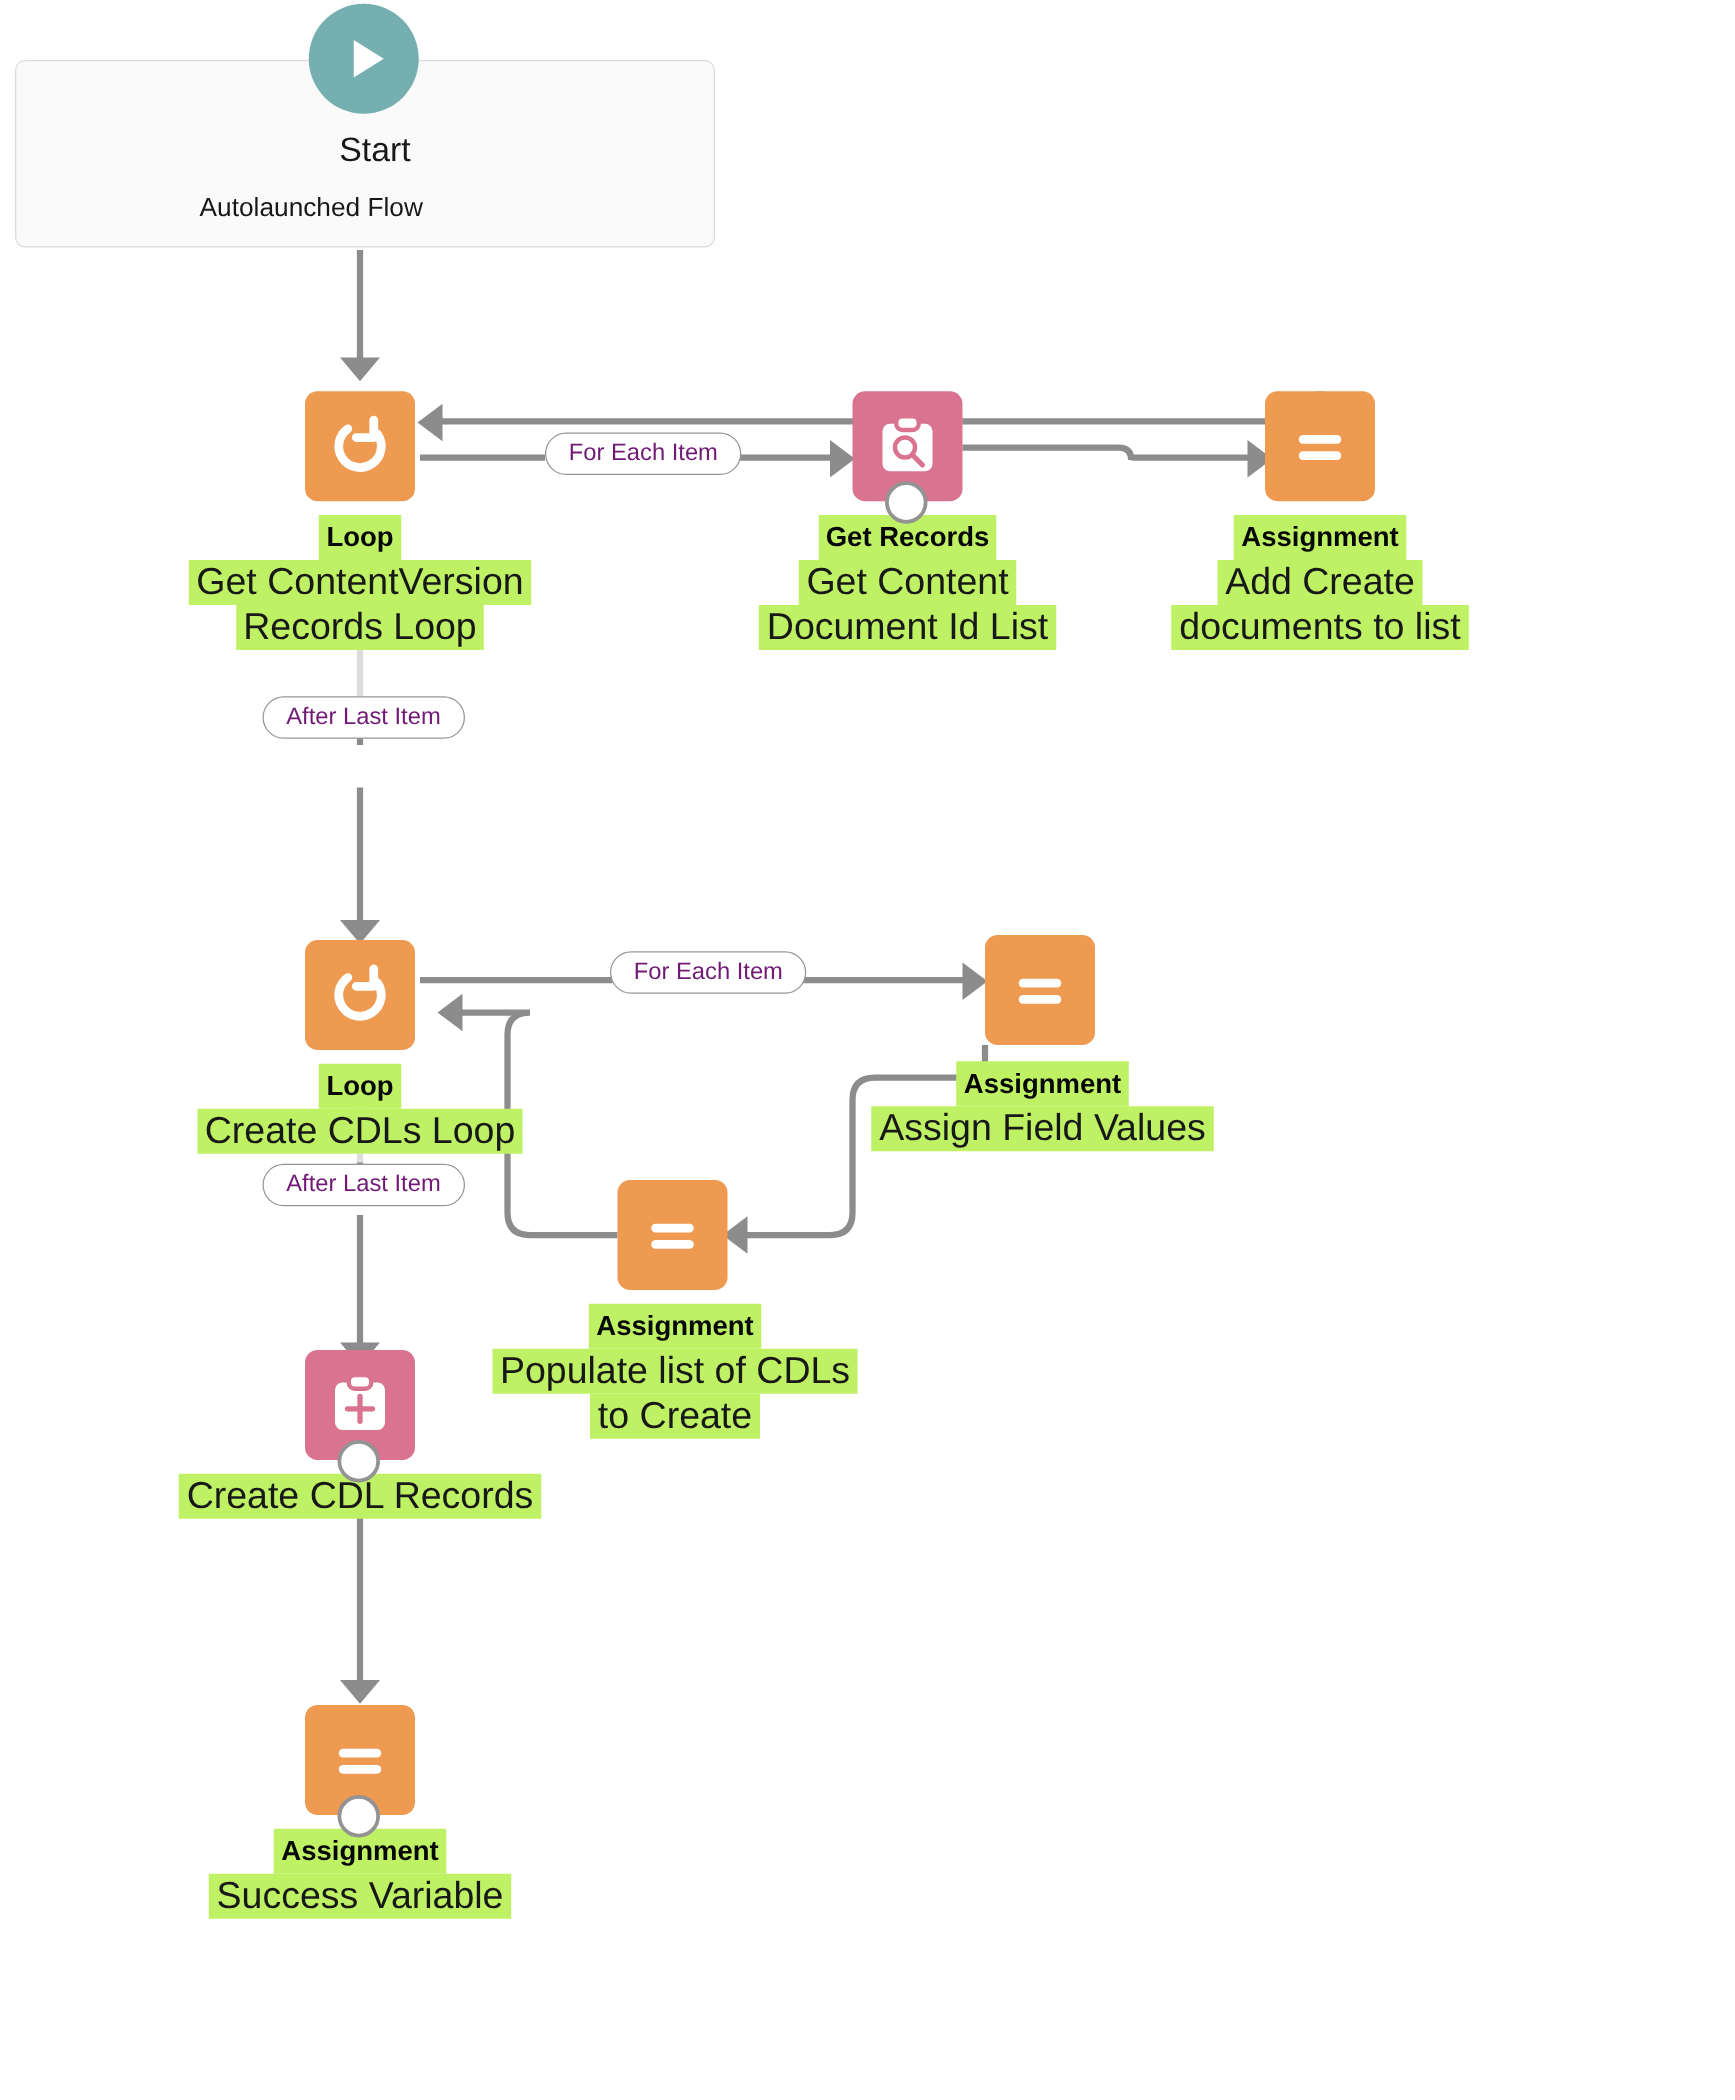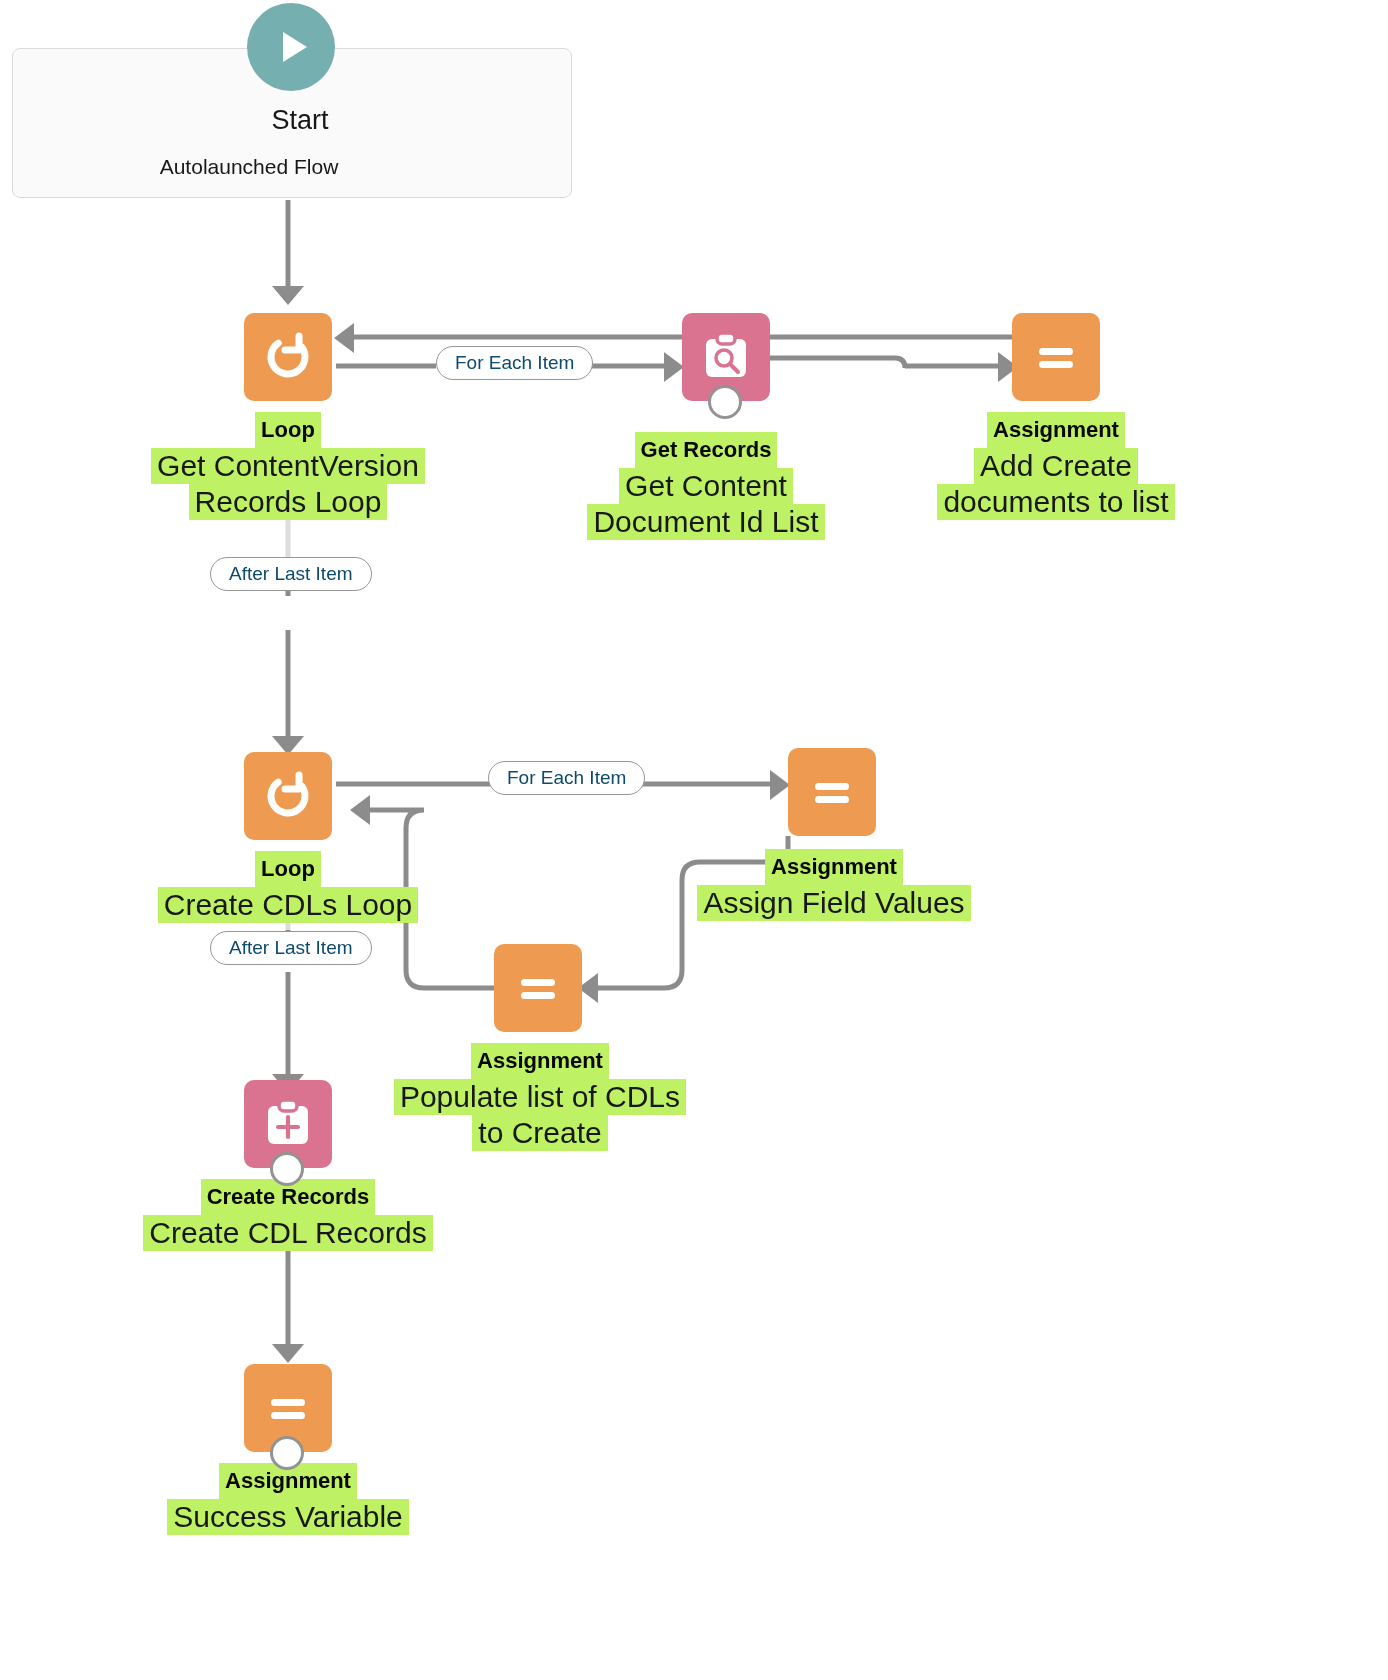--- a/index.html
+++ b/index.html
@@ -126,21 +126,21 @@
   }
 
   
   .pill {
     position: absolute;
     height: 34px;
     padding: 0 18px;
     border: 1.6px solid #969696;
     border-radius: 17px;
     background: #ffffff;
-    color: #0c4a6e;
+    color: #701a75;
     font-size: 19px;
     line-height: 32px;
     white-space: nowrap;
     box-sizing: border-box;
     z-index: 7;
   }
 </style>
 </head>
 <body>
 
@@ -236,21 +236,21 @@
 
   <div class="node pink" style="left:682px; top:313px;">
     <svg width="52" height="52" viewBox="0 0 52 52" aria-hidden="true">
       <rect x="6" y="8" width="40" height="38" rx="6" fill="#ffffff"></rect>
       <rect x="17" y="2" width="18" height="11" rx="5" fill="#ffffff" stroke="#d9738f" stroke-width="3.5"></rect>
       <circle cx="24" cy="27" r="8" fill="none" stroke="#d9738f" stroke-width="3.6"></circle>
       <line x1="30" y1="33" x2="38" y2="41" stroke="#d9738f" stroke-width="4" stroke-linecap="round"></line>
     </svg>
   </div>
   <div class="fault-dot" style="left:708px; top:385px;"></div>
-  <div class="label" style="left:536px; top:412px; width:340px;margin-top:20px;">
+  <div class="label" style="left:556px; top:412px; width:340px;">
     <div class="lbl-type"><span class="lbl-bg">Get Records</span></div>
     <div class="lbl-name"><span class="lbl-bg">Get Content</span></div>
     <div class="lbl-name"><span class="lbl-bg">Document Id List</span></div>
   </div>
 
   <div class="node orange" style="left:1012px; top:313px;">
     <svg width="52" height="52" viewBox="0 0 52 52" aria-hidden="true">
       <rect x="9" y="17" width="34" height="7" rx="3.5" fill="#ffffff"></rect>
       <rect x="9" y="30" width="34" height="7" rx="3.5" fill="#ffffff"></rect>
     </svg>
@@ -302,21 +302,20 @@
   <div class="node pink" style="left:244px; top:1080px;">
     <svg width="52" height="52" viewBox="0 0 52 52" aria-hidden="true">
       <rect x="6" y="8" width="40" height="38" rx="6" fill="#ffffff"></rect>
       <rect x="17" y="2" width="18" height="11" rx="5" fill="#ffffff" stroke="#d9738f" stroke-width="3.5"></rect>
       <line x1="26" y1="19" x2="26" y2="39" stroke="#d9738f" stroke-width="4.2" stroke-linecap="round"></line>
       <line x1="16" y1="29" x2="36" y2="29" stroke="#d9738f" stroke-width="4.2" stroke-linecap="round"></line>
     </svg>
   </div>
   <div class="fault-dot" style="left:270px; top:1152px;"></div>
   <div class="label" style="left:118px; top:1179px; width:340px;">
-    <div class="lbl-type"><span class="lbl-bg">Create Records</span></div>
     <div class="lbl-name"><span class="lbl-bg">Create CDL Records</span></div>
   </div>
 
   <div class="node orange" style="left:244px; top:1364px;">
     <svg width="52" height="52" viewBox="0 0 52 52" aria-hidden="true">
       <rect x="9" y="17" width="34" height="7" rx="3.5" fill="#ffffff"></rect>
       <rect x="9" y="30" width="34" height="7" rx="3.5" fill="#ffffff"></rect>
     </svg>
   </div>
   <div class="fault-dot" style="left:270px; top:1436px;"></div>

